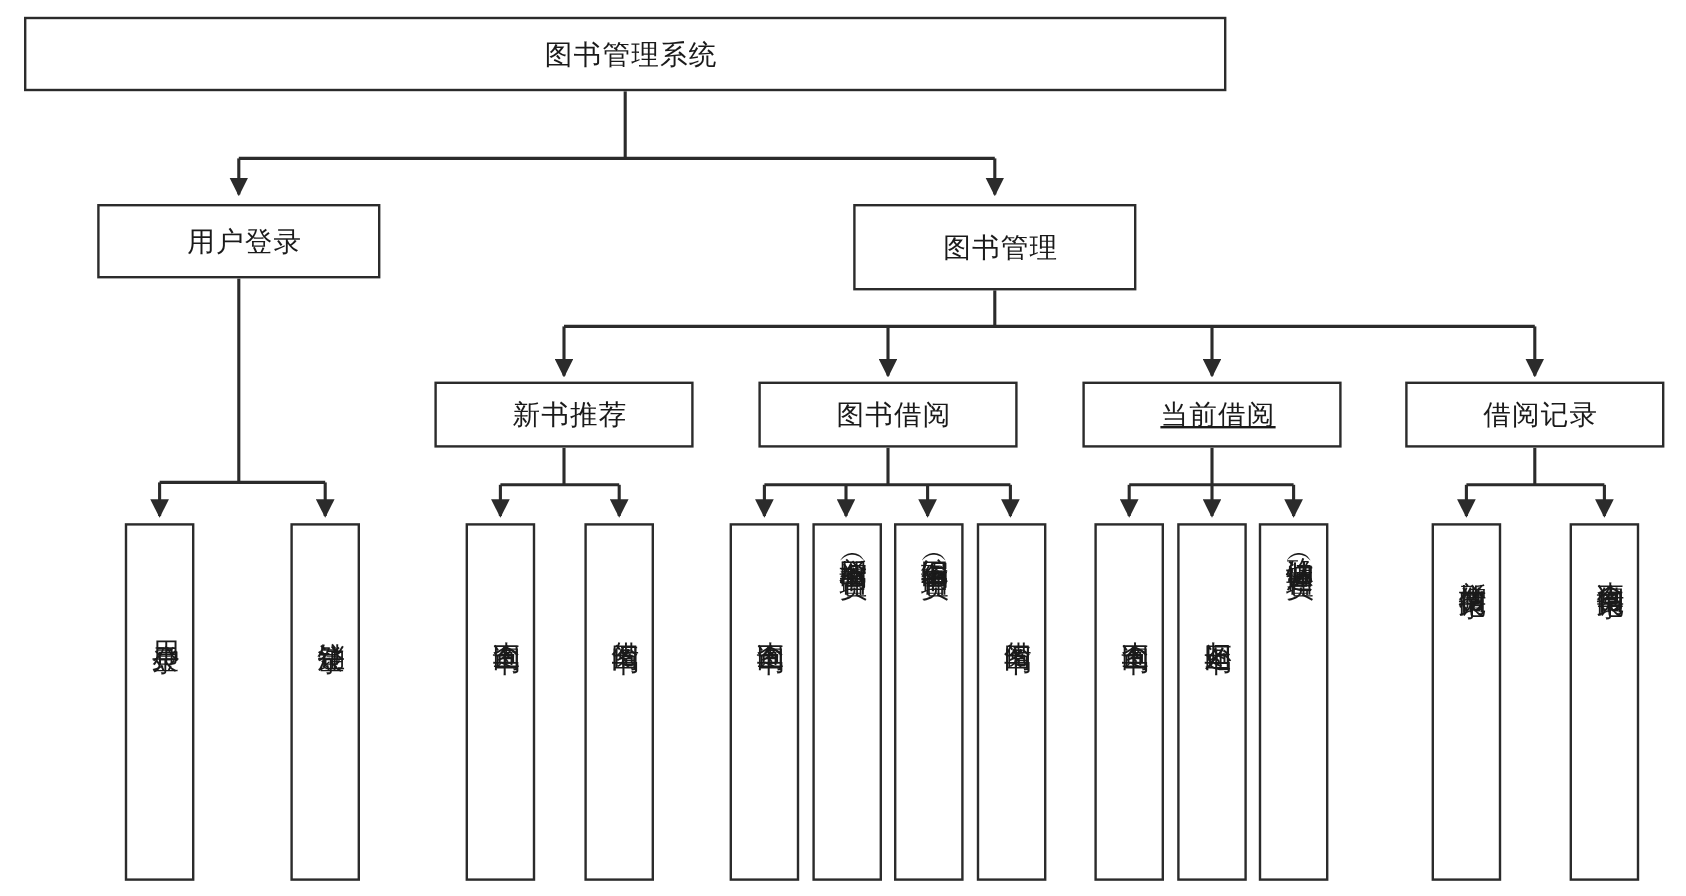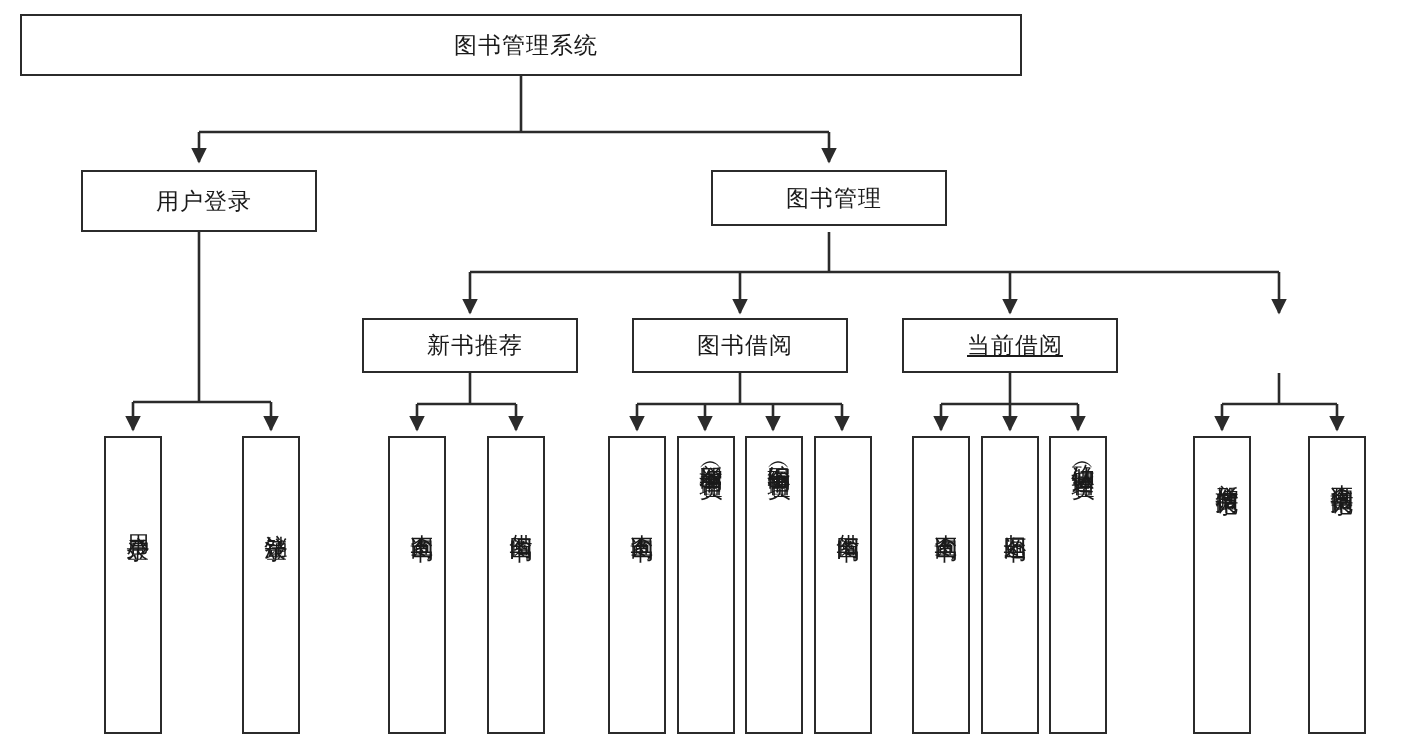--- a/index.html
+++ b/index.html
@@ -124,36 +124,39 @@
   </svg>
 
   <div class="node horiz" style="left:20px; top:14px; width:1002px; height:62px;">
     <span>图书管理系统</span>
   </div>
 
   <div class="node horiz" style="left:81px; top:170px; width:236px; height:62px;">
     <span>用户登录</span>
   </div>
 
-  <div class="node horiz" style="left:711px; top:170px; width:236px; height:56px;align-items:center;">
+  <div class="node horiz" style="left:711px; top:170px; width:236px; height:72px;align-items:center;">
     <span>图书管理</span>
   </div>
 
   <div class="node horiz" style="left:632px; top:318px; width:216px; height:55px;">
     <span>图书借阅</span>
   </div>
 
   <div class="node horiz" style="left:362px; top:318px; width:216px; height:55px;">
     <span>新书推荐</span>
   </div>
 
   <div class="node horiz" style="left:902px; top:318px; width:216px; height:55px;text-decoration:underline;">
     <span>当前借阅</span>
   </div>
 
+  <div class="node horiz" style="left:1171px; top:318px; width:216px; height:55px;">
+    <span>借阅记录</span>
+  </div>
 
   <div class="node vert pad-mid" style="left:104px; top:436px; width:58px; height:298px;">
     <span class="vlabel">用户登录</span>
   </div>
 
   <div class="node vert pad-mid" style="left:242px; top:436px; width:58px; height:298px;">
     <span class="vlabel">注销登录</span>
   </div>
 
   <div class="node vert pad-mid" style="left:388px; top:436px; width:58px; height:298px;">

